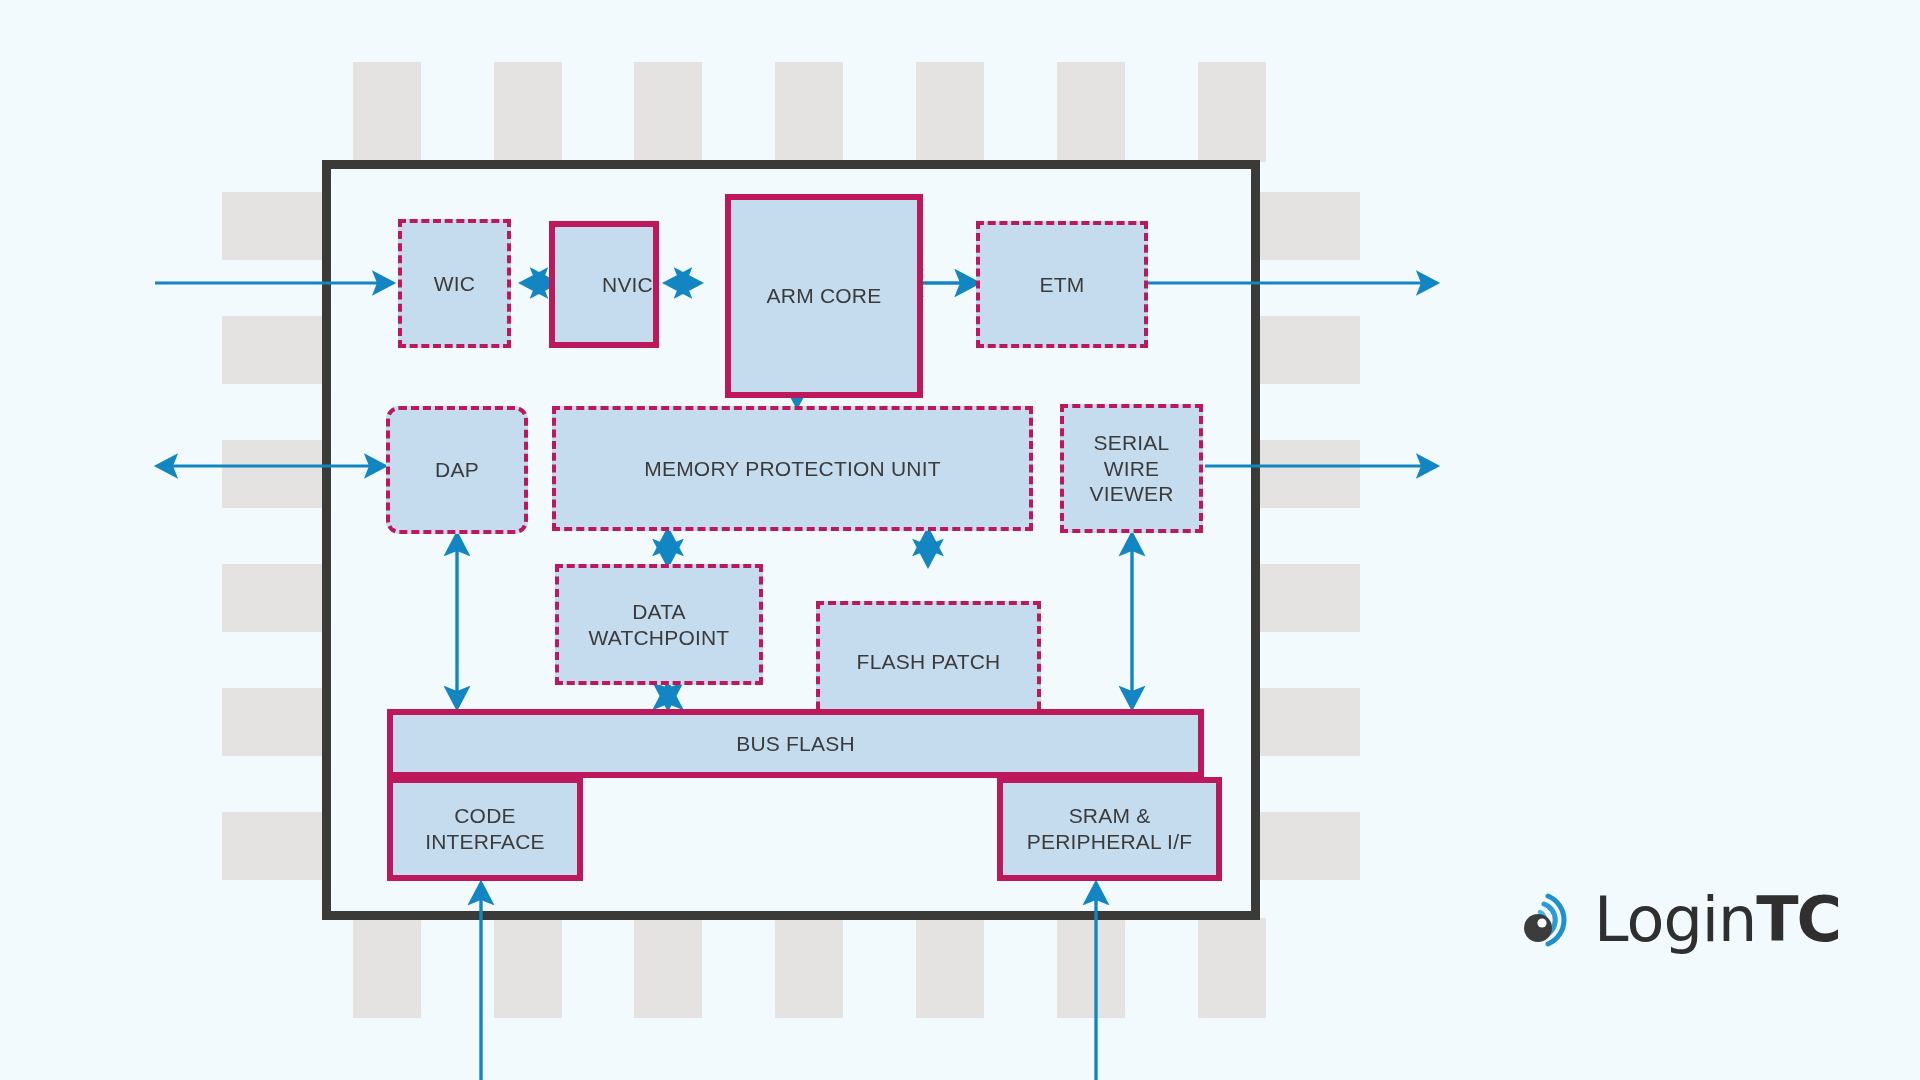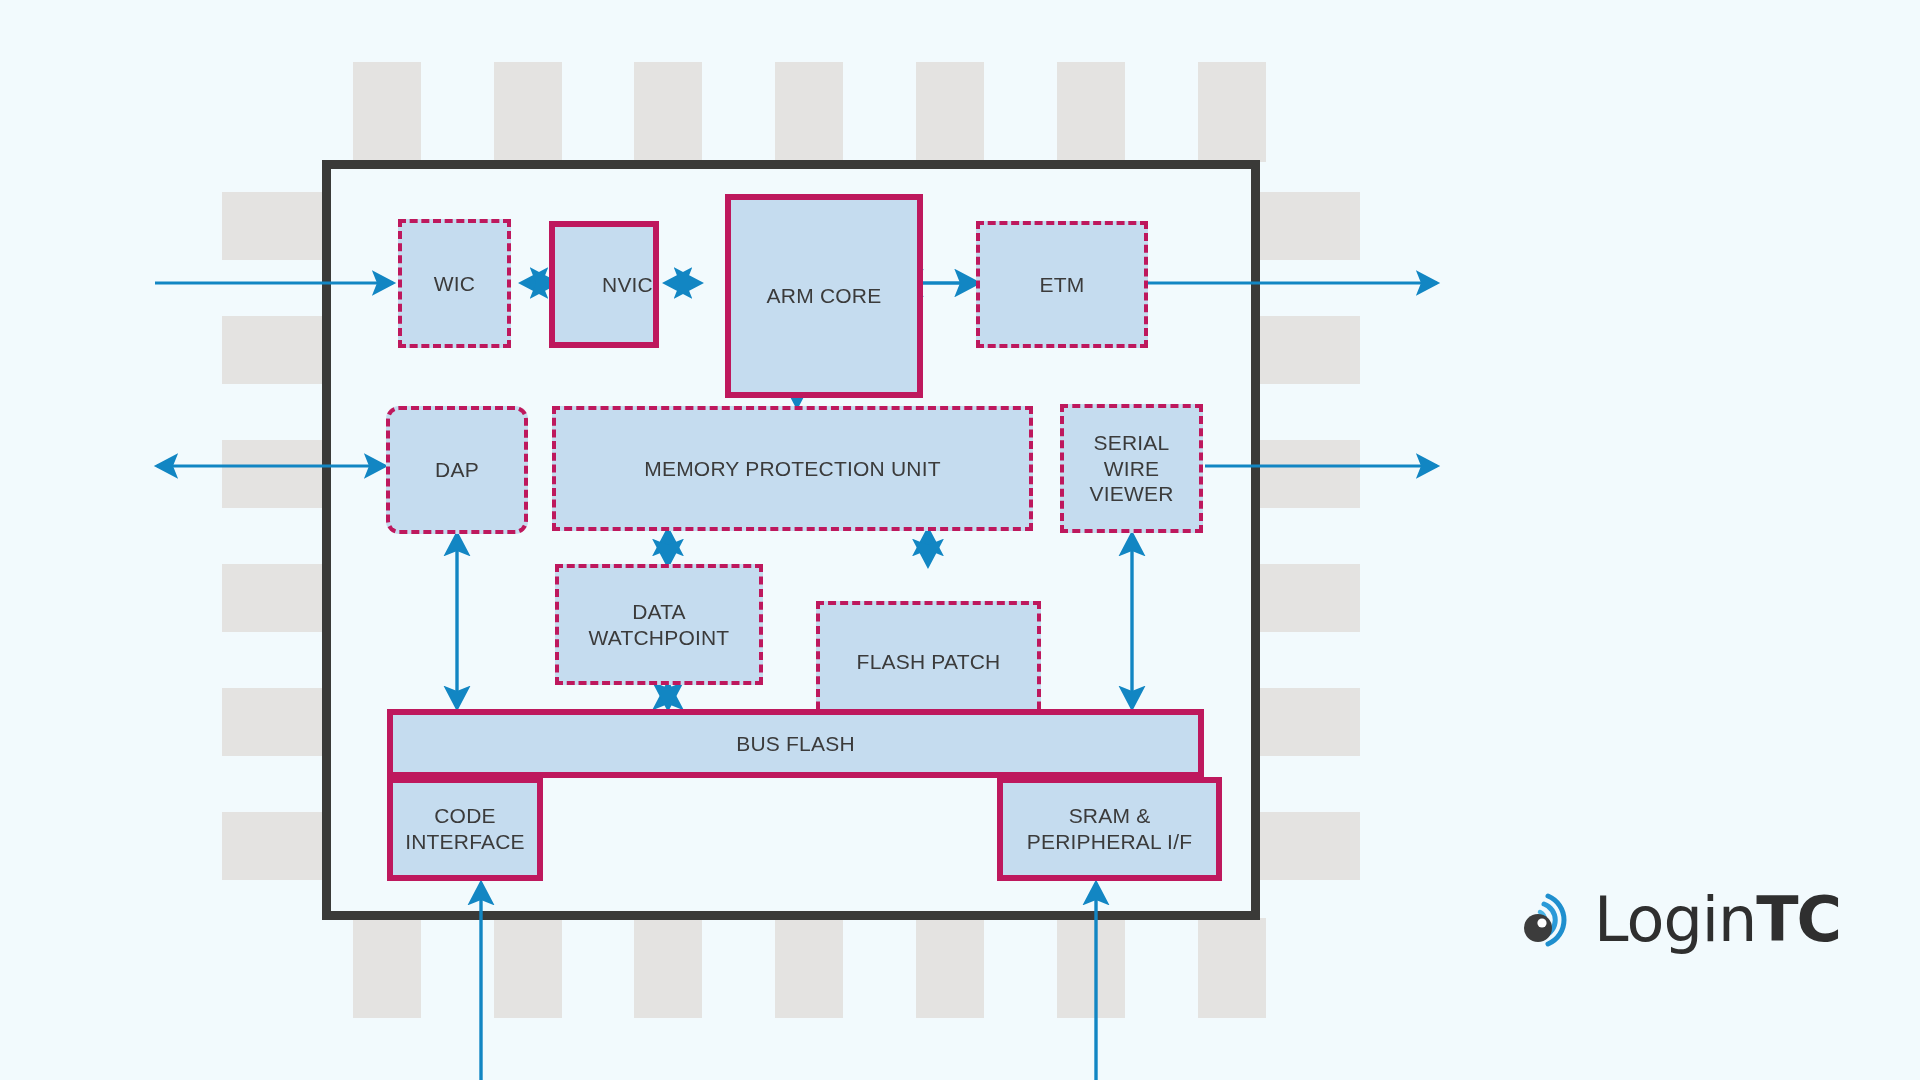--- a/index.html
+++ b/index.html
@@ -211,21 +211,21 @@
   </div>
 
   <div class="blk dashed" style="left:816px; top:564px; width:225px; height:121px;margin-top:37px;">
     <span>FLASH PATCH</span>
   </div>
 
   <div class="blk" style="left:387px; top:709px; width:817px; height:69px;">
     <span>BUS FLASH</span>
   </div>
 
-  <div class="blk" style="left:387px; top:777px; width:156px; height:104px;">
+  <div class="blk" style="left:387px; top:777px; width:196px; height:104px;">
     <span>CODE
 INTERFACE</span>
   </div>
 
   <div class="blk" style="left:997px; top:777px; width:225px; height:104px;">
     <span>SRAM &amp;
 PERIPHERAL I/F</span>
   </div>
 
   <div id="logo">

